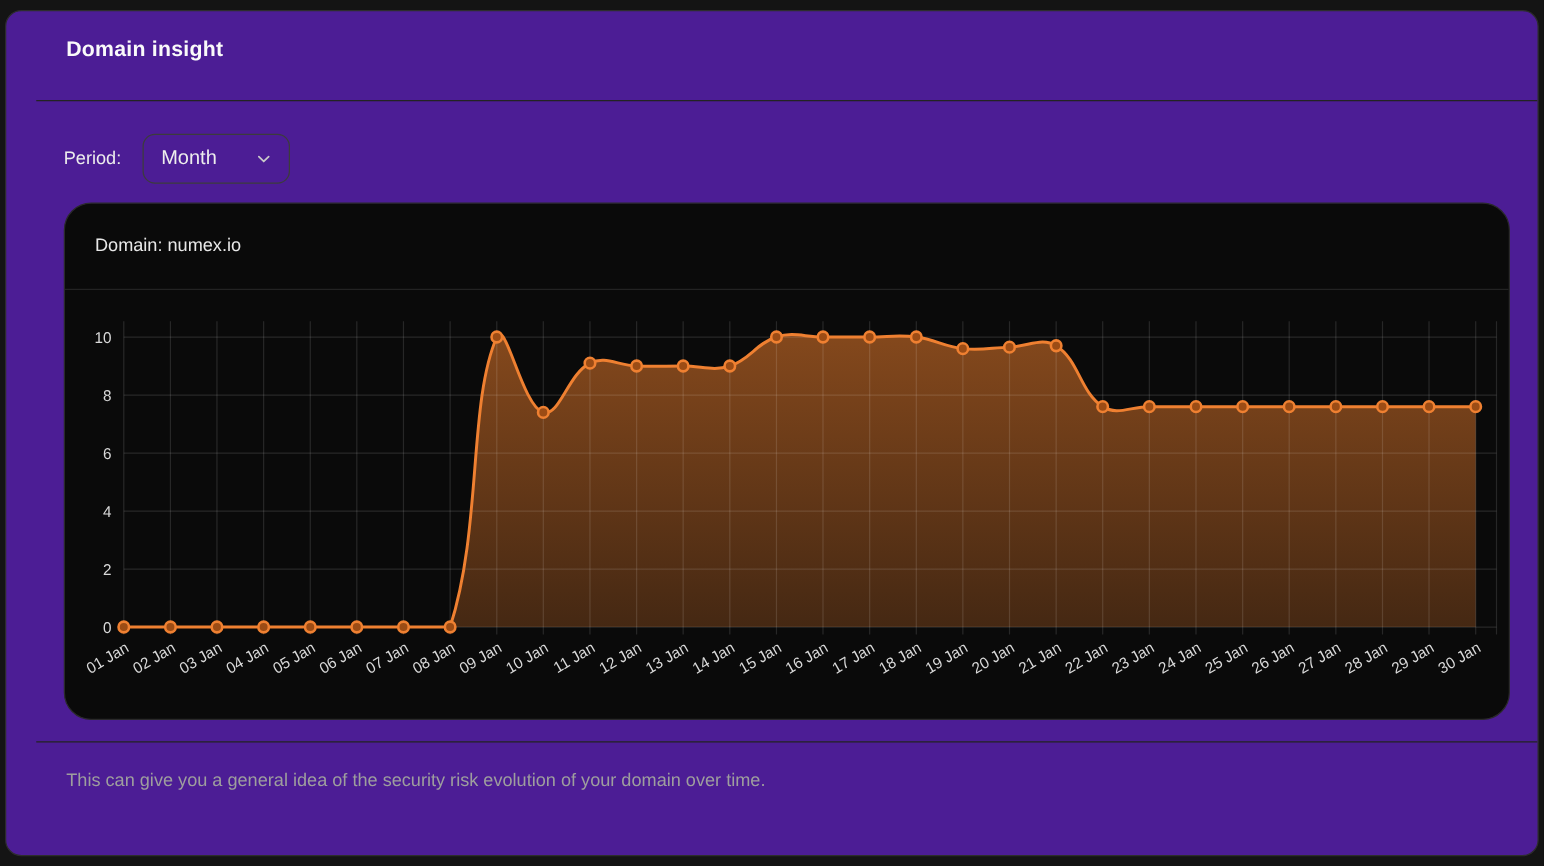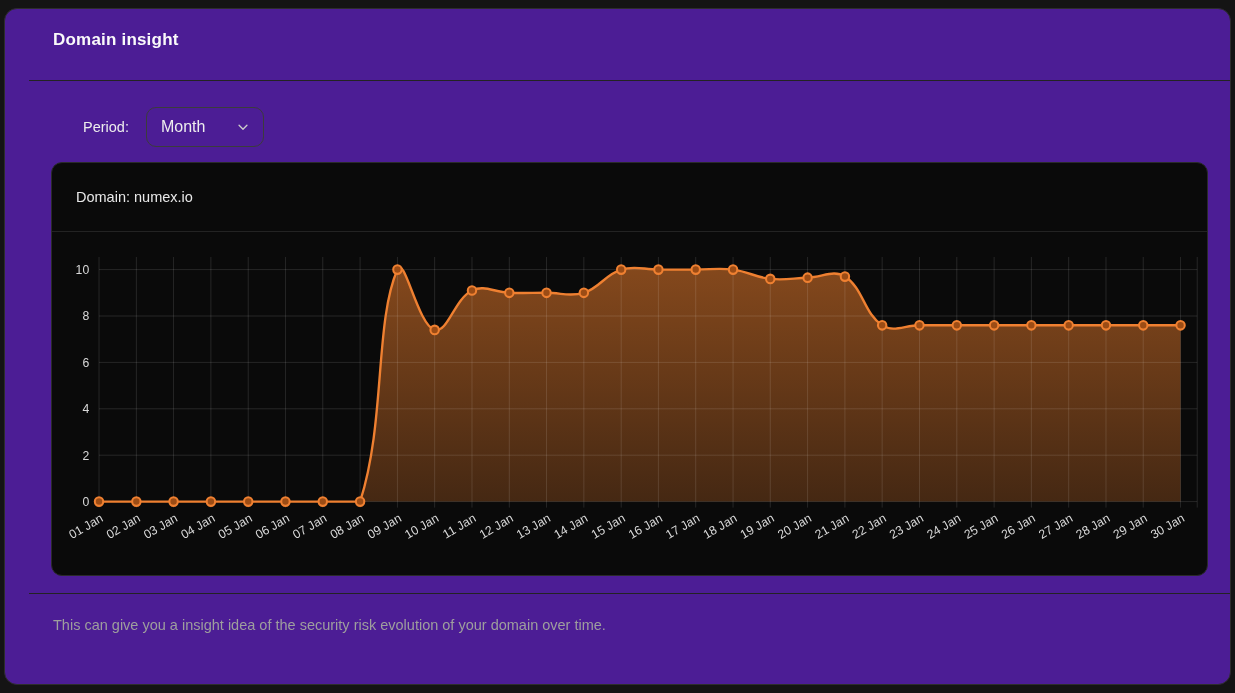--- a/index.html
+++ b/index.html
@@ -22,37 +22,37 @@
   }
   .panel-header { padding: 21px 24px 19px; border-bottom: 1px solid #232323; }
   .page-title {
     margin: 0 0 11px;
     font-size: 17px; font-weight: 700;
     color: #fafafa; letter-spacing: 0.2px;
   }
   .page-desc { margin: 0; font-size: 14.5px; color: #d4d4d4; }
 
   .panel-body { padding: 0 22px; }
-  .period-row { display: flex; align-items: center; gap: 17px; margin-top: 26px; margin-left: 32px; }
+  .period-row { display: flex; align-items: center; gap: 17px; margin-top: 26px; }
   .period-label { font-size: 14.5px; color: #ededed; }
   .select-box {
     display: flex; align-items: center; justify-content: space-between;
     width: 118px; height: 40px; padding: 0 13px 0 14px;
     background: transparent;
     border: 1px solid #3c3c3c; border-radius: 10px;
     color: #ededed; font-size: 16px;
     font-family: inherit;
     cursor: pointer;
   }
   .chevron { width: 14px; height: 14px; margin-left: 8px; }
 
   .chart-card {
     margin-top: 15px;
     height: 414px;
-    border: 1px solid #2a2a2a; border-radius: 11px;
+    border: 1px solid #2a2a2a; border-radius: 22px;
     background: #0a0a0a;
     overflow: hidden;
     text-align: center;
   }
   .chart-card-header {
     height: 69px; display: flex; align-items: center;
     padding: 0 24px;
     border-bottom: 1px solid #232323;
     font-size: 14.5px; color: #e8e8e8;
   }
@@ -242,16 +242,16 @@
               <text x="1080.9" y="288.6" transform="rotate(-30 1080.9 288.6)">28 Jan</text>
               <text x="1118.9" y="288.6" transform="rotate(-30 1118.9 288.6)">29 Jan</text>
               <text x="1157" y="288.6" transform="rotate(-30 1157 288.6)">30 Jan</text>
             </g>
           </svg>
       </div>
     </div>
   </div>
 
   <footer class="panel-footer">
-    <p class="footer-note">This can give you a insight idea of the security risk evolution of your domain over time.</p>
+    <p class="footer-note">This can give you a general idea of the security risk evolution of your domain over time.</p>
   </footer>
 
 </div>
 
 </body></html>

